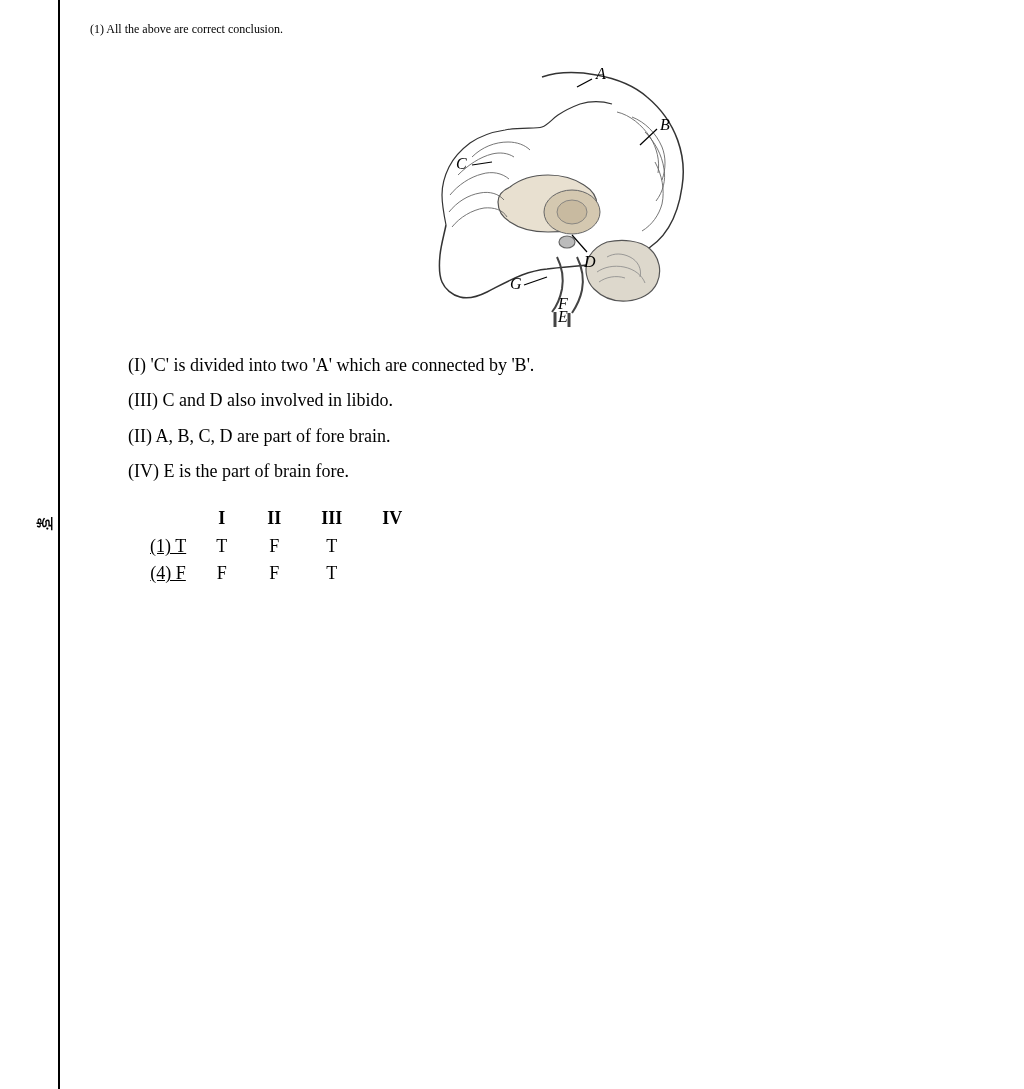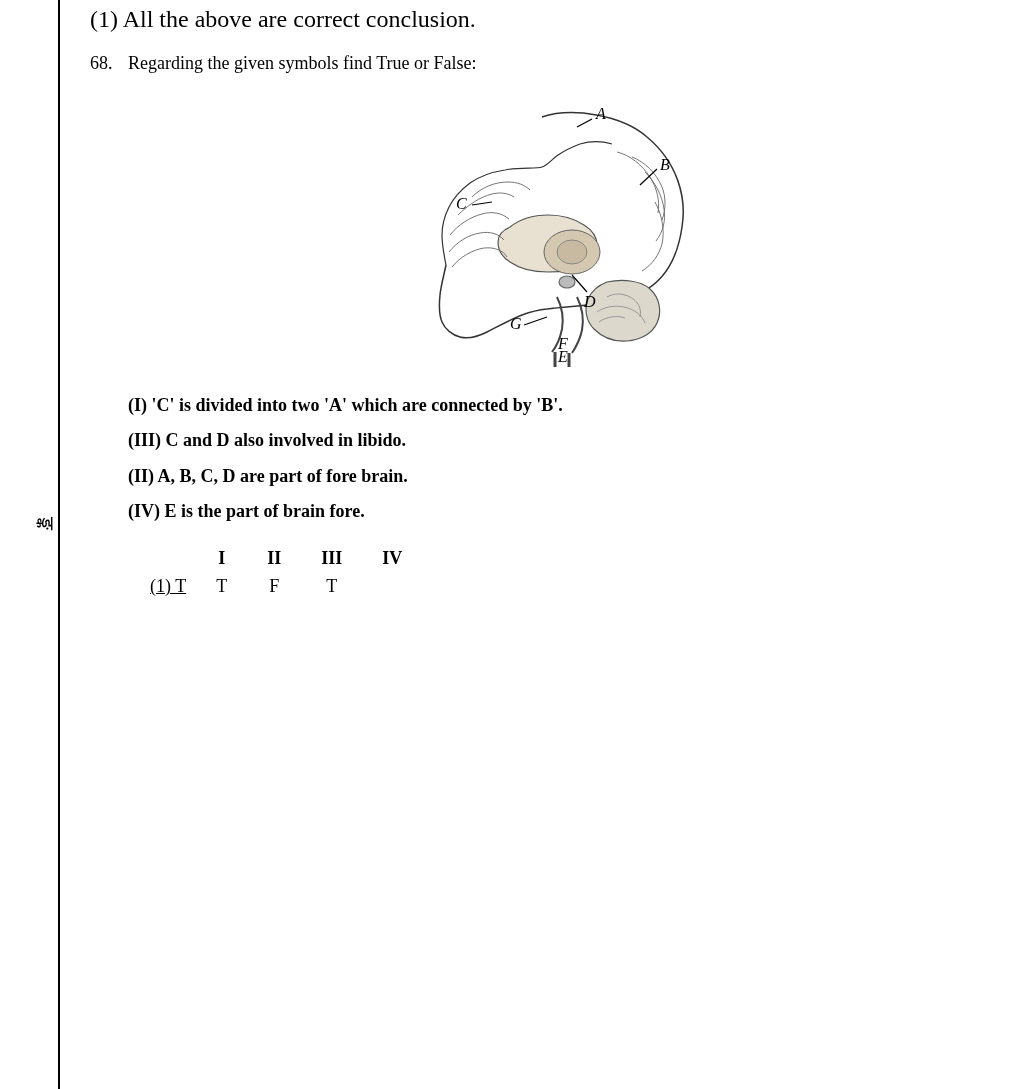--- a/index.html
+++ b/index.html
@@ -43,24 +43,24 @@
       margin-top: 10px;
     }
 
     .content-area {
       flex: 1;
       padding: 0 30px 40px 30px;
       position: relative;
     }
 
     .top-text {
-      font-size: 24px;
+      font-size: 12px;
       line-height: 1.6;
       text-align: justify;
-      padding-top: 0;
+      padding-top: 20px;
       border-bottom: none;
     }
 
     .question-block {
       margin-top: 10px;
     }
 
     .question-header {
       display: flex;
       align-items: flex-start;
@@ -94,21 +94,20 @@
 
     .statements-block {
       margin-left: 38px;
       line-height: 1.85;
       font-size: 18px;
     }
 
     .statement-row {
       text-align: justify;
       margin-bottom: 2px;
-      font-weight: bold;
     }
 
     .options-table-wrapper {
       margin-top: 16px;
       margin-left: 60px;
     }
 
     .options-table {
       border-collapse: collapse;
       font-size: 18px;
@@ -142,24 +141,20 @@
 <div class="page-container">
   <div class="left-margin">
     <span class="margin-symbol">ङ्क</span>
   </div>
 
   <div class="content-area">
 
     <div class="top-text">(1) All the above are correct conclusion.</div>
 
     <div class="question-block">
-      <div class="question-header">
-        <span class="question-number">68.</span>
-        <span class="question-text">Regarding the given symbols find True or False:</span>
-      </div>
 
       <div class="brain-diagram-container">
         <svg class="brain-svg" viewBox="0 0 360 270" xmlns="http://www.w3.org/2000/svg">
 
           <g fill="none" stroke="#333" stroke-width="1.2">
 
             <path d="M180,20 C210,10 260,18 285,40 C315,65 325,100 320,130 C315,165 300,185 280,195 C265,203 250,205 235,207 C220,209 200,210 185,212 C175,213 168,215 160,218 C145,224 135,230 125,235 C115,240 105,242 98,240 C90,238 83,232 80,225 C77,218 77,208 78,198 C79,188 82,178 84,168" stroke="#333" stroke-width="1.5"></path>
 
             <path d="M84,168 C82,158 80,148 80,138 C80,128 83,118 87,110 C92,100 100,92 108,86 C118,79 130,75 143,73 C158,70 174,72 180,70 C186,68 190,62 196,58 C202,54 210,50 218,47 C228,44 240,44 250,47" stroke="#333"></path>
 
@@ -233,19 +228,25 @@
               <th>IV</th>
             </tr>
           </thead>
           <tbody>
             <tr>
               <td>(1)  T</td>
               <td>T</td>
               <td>F</td>
               <td>T</td>
             </tr>
+            <tr>
+              <td>(4)  F</td>
+              <td>F</td>
+              <td>F</td>
+              <td>T</td>
+            </tr>
           </tbody>
         </table>
       </div>
 
     </div>
   </div>
 </div>
 
 </body></html>

